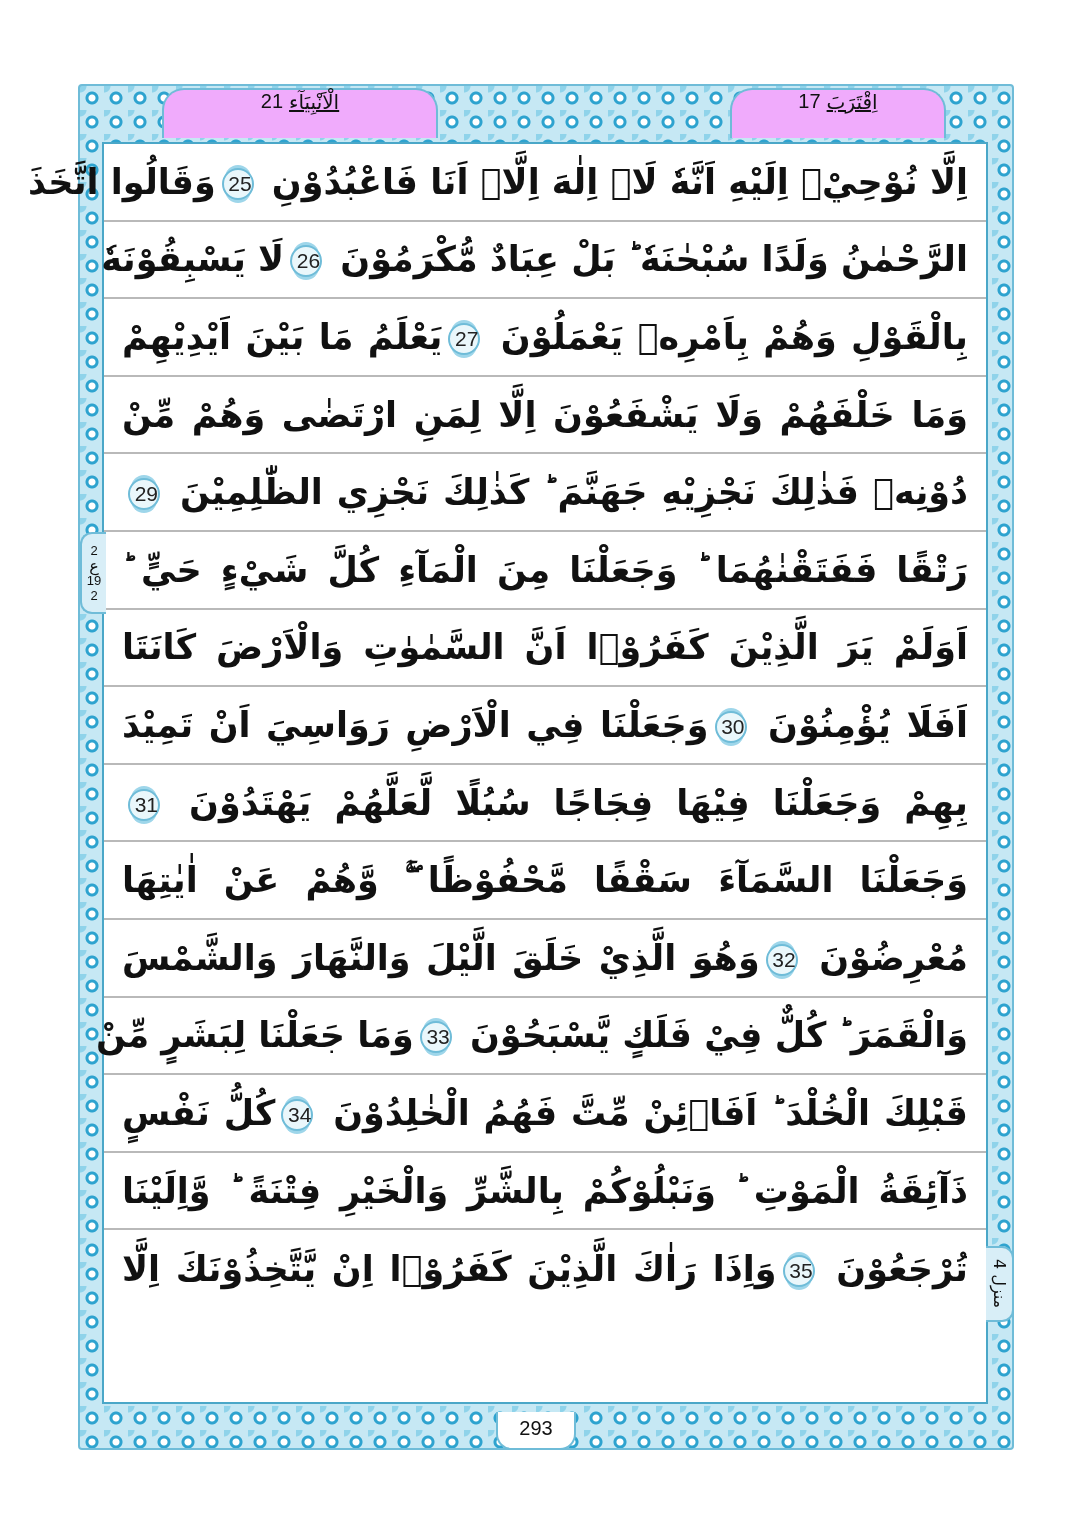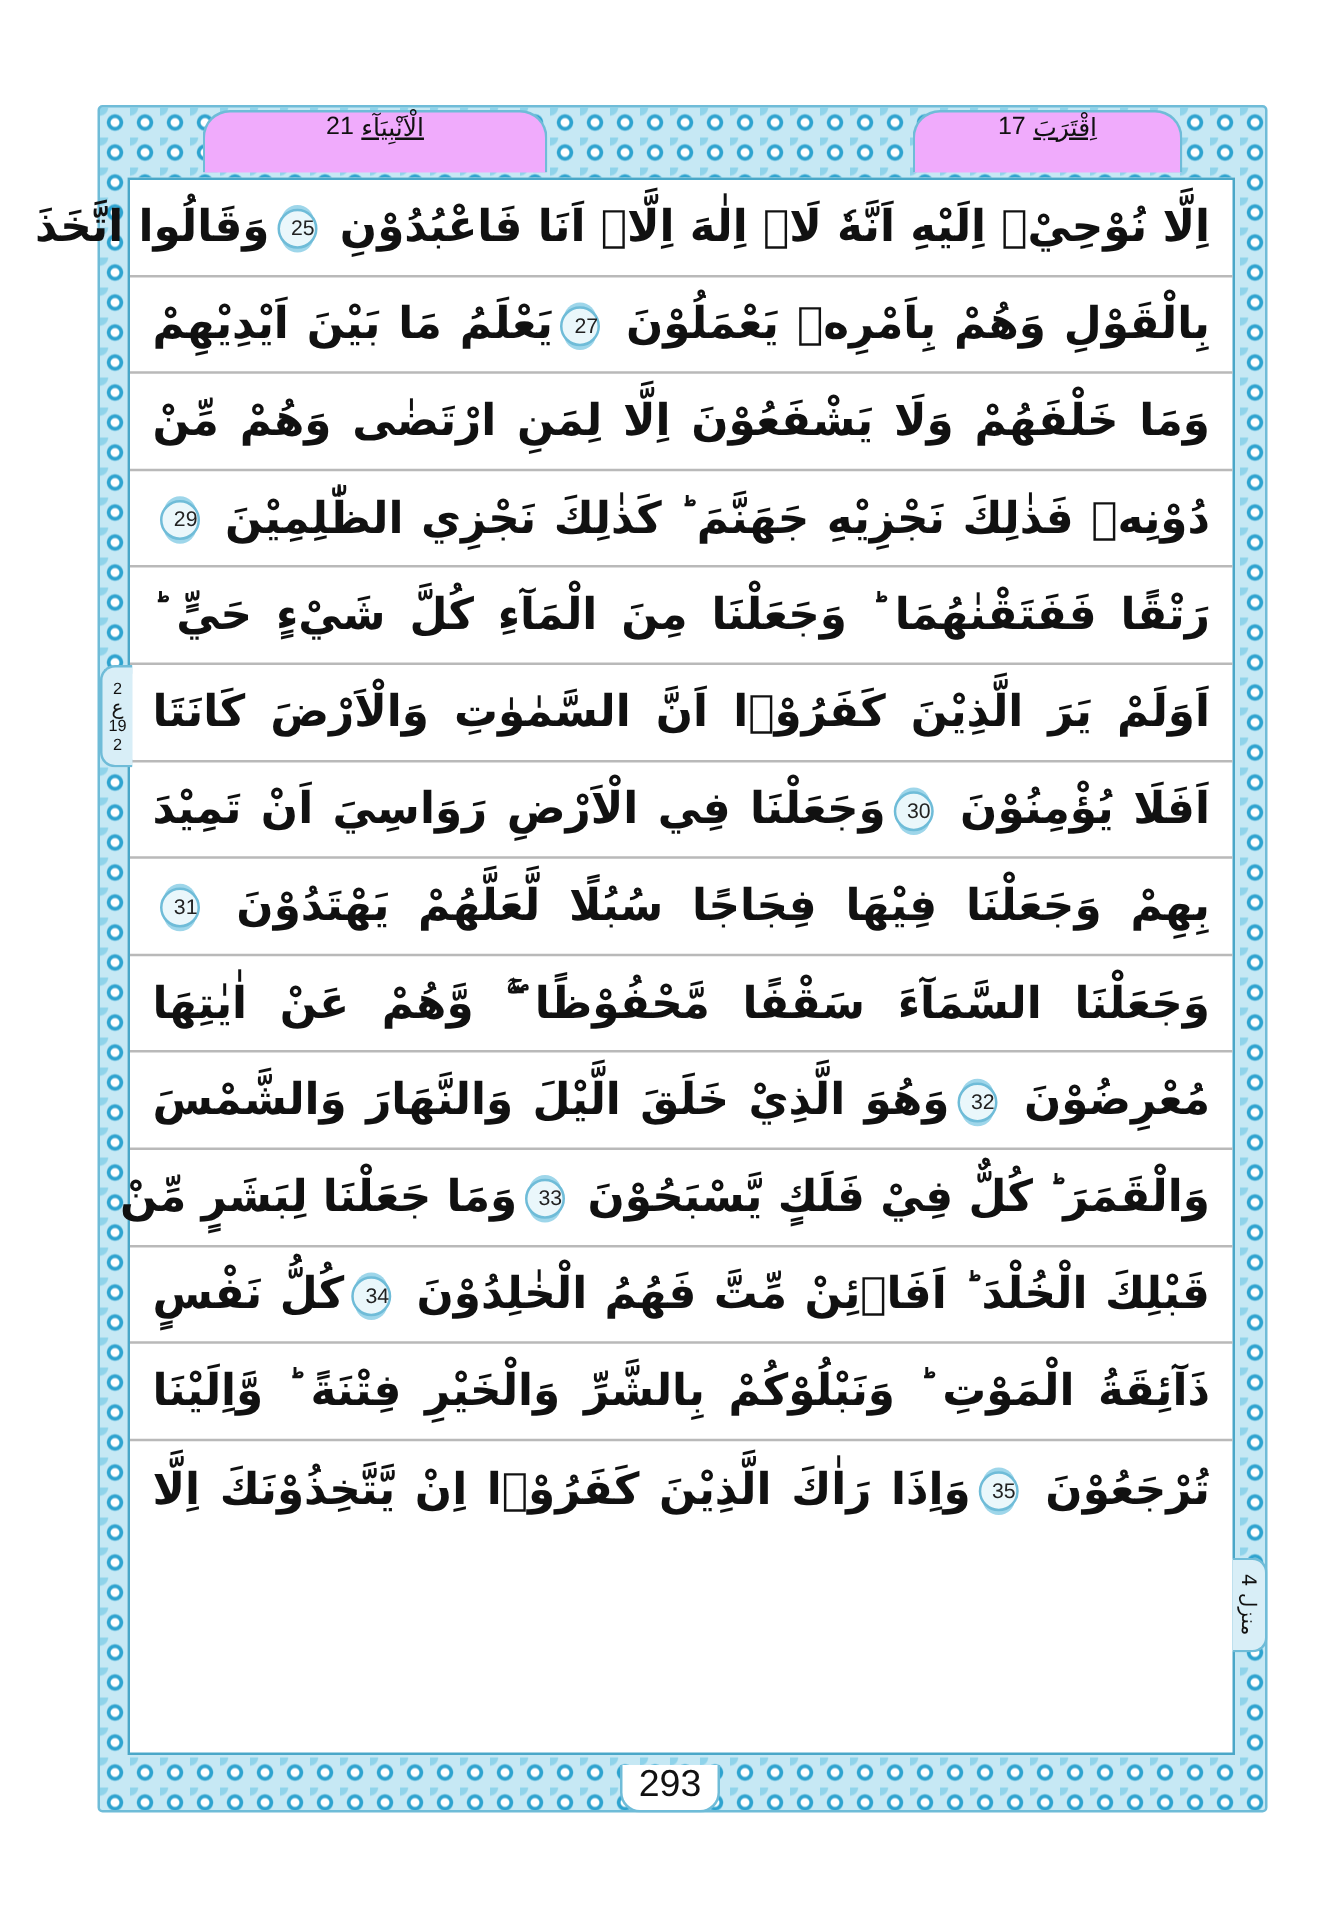--- a/index.html
+++ b/index.html
@@ -42,21 +42,21 @@
   }
   .line:last-child { border-bottom: none; }
   .line .text {
     font-family: "DejaVu Sans", sans-serif; font-weight: bold; font-size: 35px;
     color: #111; direction: rtl; white-space: nowrap; flex: 1;
     text-align: justify; text-align-last: justify;
   }
   .ayah {
     display: inline-block; width: 28px; height: 28px; border-radius: 50%;
     border: 2px solid #6fbcd8; background: #eaf7fb; color: #222;
-    font-family: "Liberation Sans", sans-serif; font-weight: normal; font-size: 17px;
+    font-family: "Liberation Sans", sans-serif; font-weight: normal; font-size: 21px;
     text-align: center; line-height: 28px; vertical-align: middle; margin: 0 6px;
     box-shadow: 0 -6px 0 -3px #9ed6ea, 0 6px 0 -3px #9ed6ea;
   }
 
   
   .ruku {
     position: absolute; left: 80px; top: 532px; width: 24px; height: 78px;
     background: #d8eef7; border: 2px solid #6fbcd8; border-right: none; border-radius: 12px 0 0 12px;
     display: flex; flex-direction: column; align-items: center; justify-content: center;
     font-family: "Liberation Sans", sans-serif; font-size: 13px; color: #111; line-height: 15px;
@@ -68,41 +68,44 @@
   }
   .manzil span {
     writing-mode: vertical-rl; font-size: 16px; color: #111; font-family: "DejaVu Sans", sans-serif;
   }
 
   
   .page-num {
     position: absolute; left: 496px; top: 1412px; width: 76px; height: 36px;
     background: #ffffff; border: 2px solid #6fbcd8; border-top: none; border-radius: 0 0 16px 16px;
     text-align: center; line-height: 32px; font-family: "Liberation Sans", sans-serif;
-    font-size: 30px; color: #111;
+    font-size: 20px; color: #111;
   }
 </style>
 </head>
 <body>
 
 <div class="frame"></div>
 
 <div class="cartouche left">
   <span class="num">21</span>
   <span class="ar">الْاَنْبِيَآء</span>
 </div>
 <div class="cartouche right">
   <span class="num">17</span>
   <span class="ar">اِقْتَرَبَ</span>
 </div>
 
 <div class="inner"></div>
 <div class="lines" id="lines">
     <div class="line">
       <div class="text"><span>اِلَّا نُوْحِيْۤ اِلَيْهِ اَنَّهٗ لَاۤ اِلٰهَ اِلَّاۤ اَنَا فَاعْبُدُوْنِ</span> <span class="ayah">25</span><span>وَقَالُوا اتَّخَذَ</span> </div>
+    </div>
+    <div class="line">
+      <div class="text"><span>الرَّحْمٰنُ وَلَدًا سُبْحٰنَهٗ ؕ بَلْ عِبَادٌ مُّكْرَمُوْنَ</span> <span class="ayah">26</span><span>لَا يَسْبِقُوْنَهٗ</span> </div>
     </div>
     <div class="line">
       <div class="text"><span>بِالْقَوْلِ وَهُمْ بِاَمْرِهٖ يَعْمَلُوْنَ</span> <span class="ayah">27</span><span>يَعْلَمُ مَا بَيْنَ اَيْدِيْهِمْ</span> </div>
     </div>
     <div class="line">
       <div class="text"><span>وَمَا خَلْفَهُمْ وَلَا يَشْفَعُوْنَ اِلَّا لِمَنِ ارْتَضٰى وَهُمْ مِّنْ</span> </div>
     </div>
     <div class="line">
       <div class="text"><span>دُوْنِهٖ فَذٰلِكَ نَجْزِيْهِ جَهَنَّمَ ؕ كَذٰلِكَ نَجْزِي الظّٰلِمِيْنَ</span> <span class="ayah">29</span></div>
     </div>

